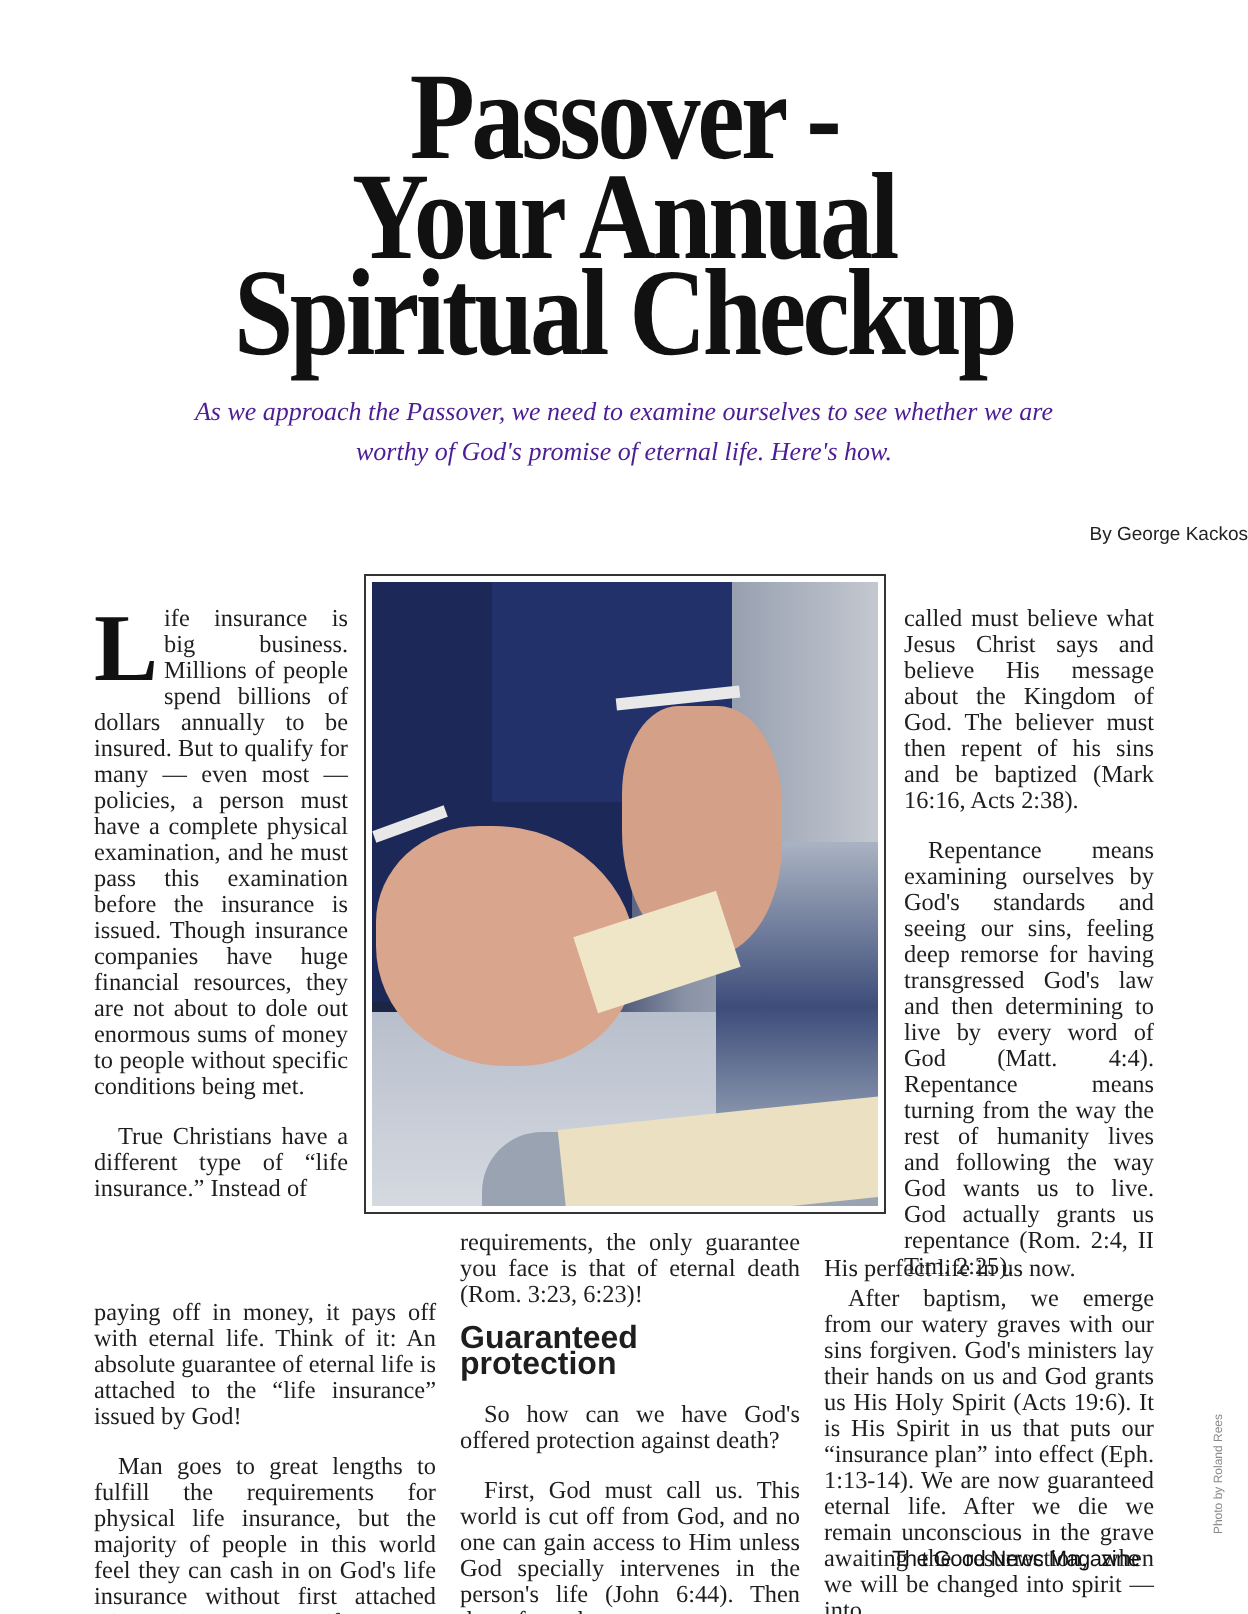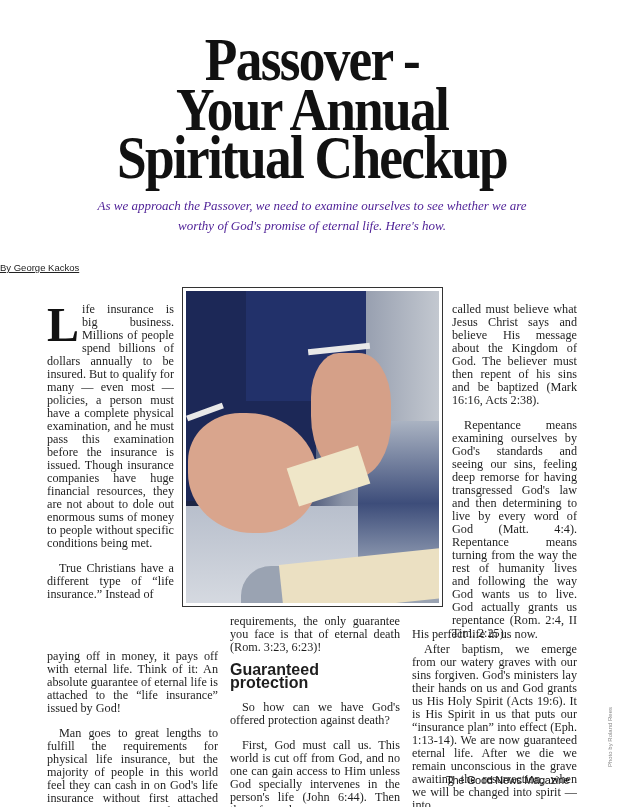--- a/index.html
+++ b/index.html
@@ -10,22 +10,22 @@
     letter-spacing:-2px; transform:scaleX(0.86); transform-origin:center;
   }
   .t1 { top:28px; font-size:62px; line-height:62px; }
   .t2 { top:78px; font-size:62px; line-height:62px; }
   .t3 { top:126px; font-size:62px; line-height:62px; }
   .deck {
     position:absolute; left:80px; width:464px; top:196px; text-align:center;
     font-family:"Liberation Serif", serif; font-style:italic; font-size:13px; line-height:20px; color:#4c1d95;
   }
   .byline {
-    position:absolute; left:0; width:624px; top:262px; text-align:left;
-    font-family:"Liberation Sans", sans-serif; font-size:9.5px; color:#222;text-decoration:underline;
+    position:absolute; left:0; width:624px; top:262px; text-align:right;
+    font-family:"Liberation Sans", sans-serif; font-size:9.5px; color:#222;
   }
   .body {
     font-family:"Liberation Serif", serif; font-size:12.2px; line-height:13px; color:#1e1e1e;
     text-align:justify;
   }
   .col {
     position:absolute;
   }
   .col p { margin:0; text-indent:0; }
   .col p.ind { text-indent:12px;margin-top:12px; }

